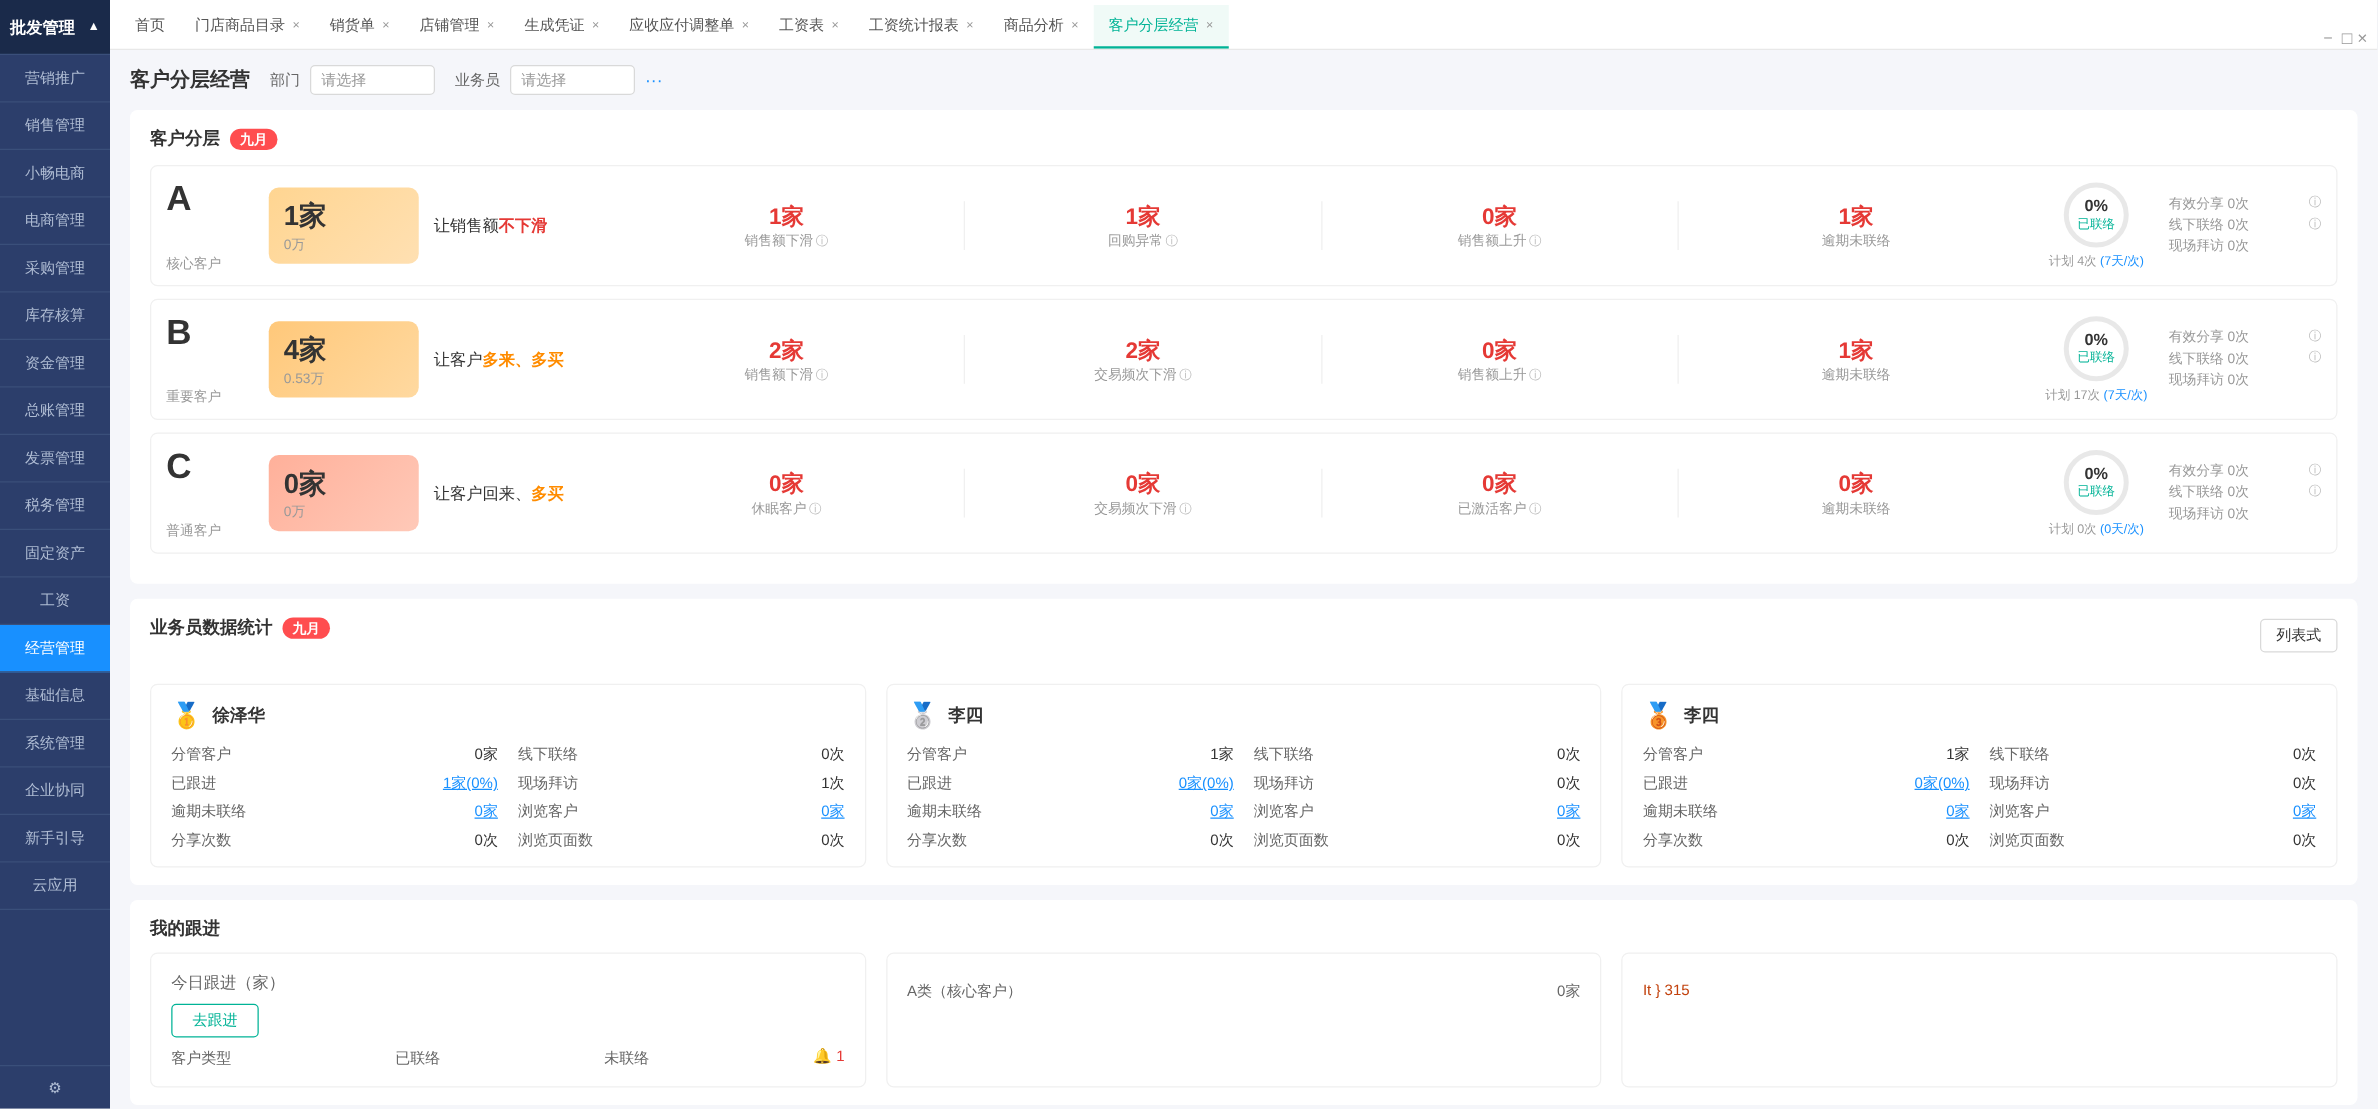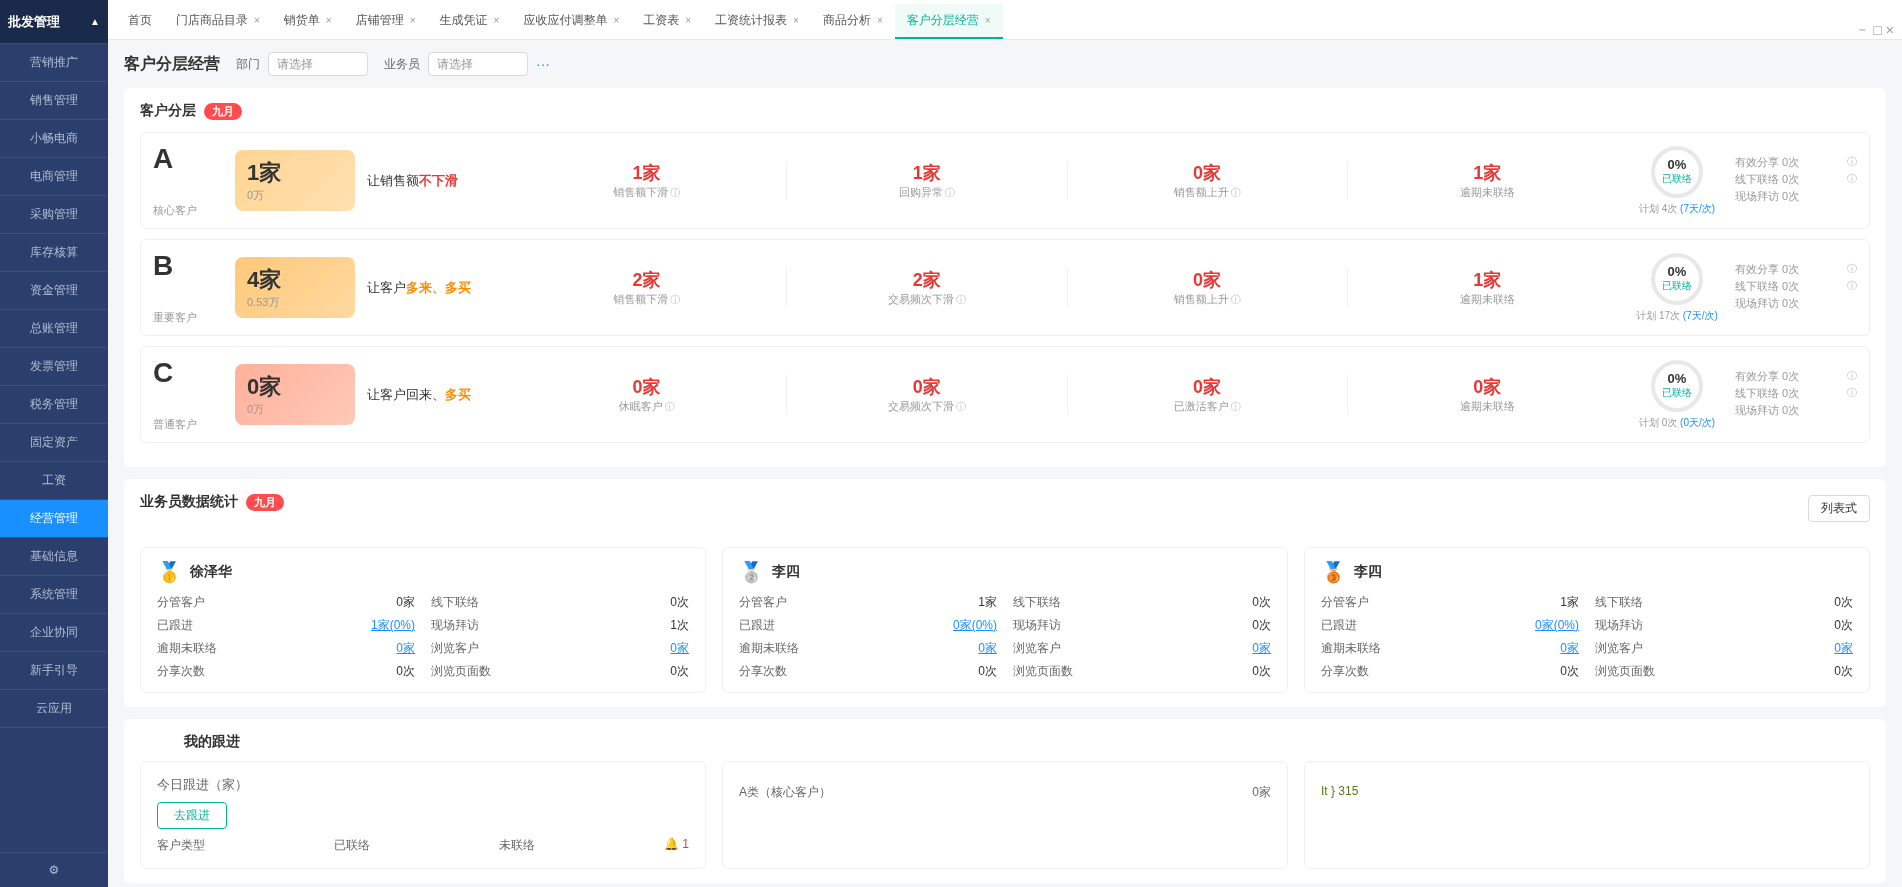--- a/index.html
+++ b/index.html
@@ -1,20 +1,20 @@
 <!DOCTYPE html>
 <html><head>
   <meta charset="utf-8">
   <style>
     * { box-sizing: border-box; margin: 0; padding: 0; }
     body { font-family: 'Microsoft YaHei', Arial, sans-serif; font-size: 12px; background: #f0f2f5; display: flex; height: 887px; overflow: hidden; }
 
     
     .sidebar {
-      width: 108px;
+      width: 88px;
       background: #2c3e6b;
       color: #fff;
       display: flex;
       flex-direction: column;
       flex-shrink: 0;
       height: 100%;
       overflow: hidden;
     }
     .sidebar-header {
       background: #1a2a4a;
@@ -295,21 +295,20 @@
     .staff-stat-val { color: #1890ff; text-decoration: underline; cursor: pointer; }
     .staff-stat-plain { color: #333; }
 
     
     .follow-section { margin-top: 4px; }
     .follow-header {
       font-size: 14px;
       font-weight: bold;
       color: #333;
       margin-bottom: 10px;
-      margin-left: 44px;
     }
     .follow-grid {
       display: grid;
       grid-template-columns: repeat(3, 1fr);
       gap: 16px;
     }
     .follow-card {
       background: #fff;
       border-radius: 6px;
       padding: 14px 16px;
@@ -771,20 +770,20 @@
           <div style="margin-top:8px;">
             <div style="display:flex;justify-content:space-between;font-size:12px;color:#666;">
               <span>A类（核心客户）</span>
               <span>0家</span>
             </div>
           </div>
         </div>
 
         <div class="follow-card">
           <div style="margin-top:8px;">
-            <div style="font-size:12px;color:#4d7c0f;margin-bottom:4px;">It } 315</div>
+            <div style="font-size:12px;color:#c2410c;margin-bottom:4px;">It } 315</div>
           </div>
         </div>
       </div>
     </div>
 
   </div>
 </div>
 
 </body></html>

